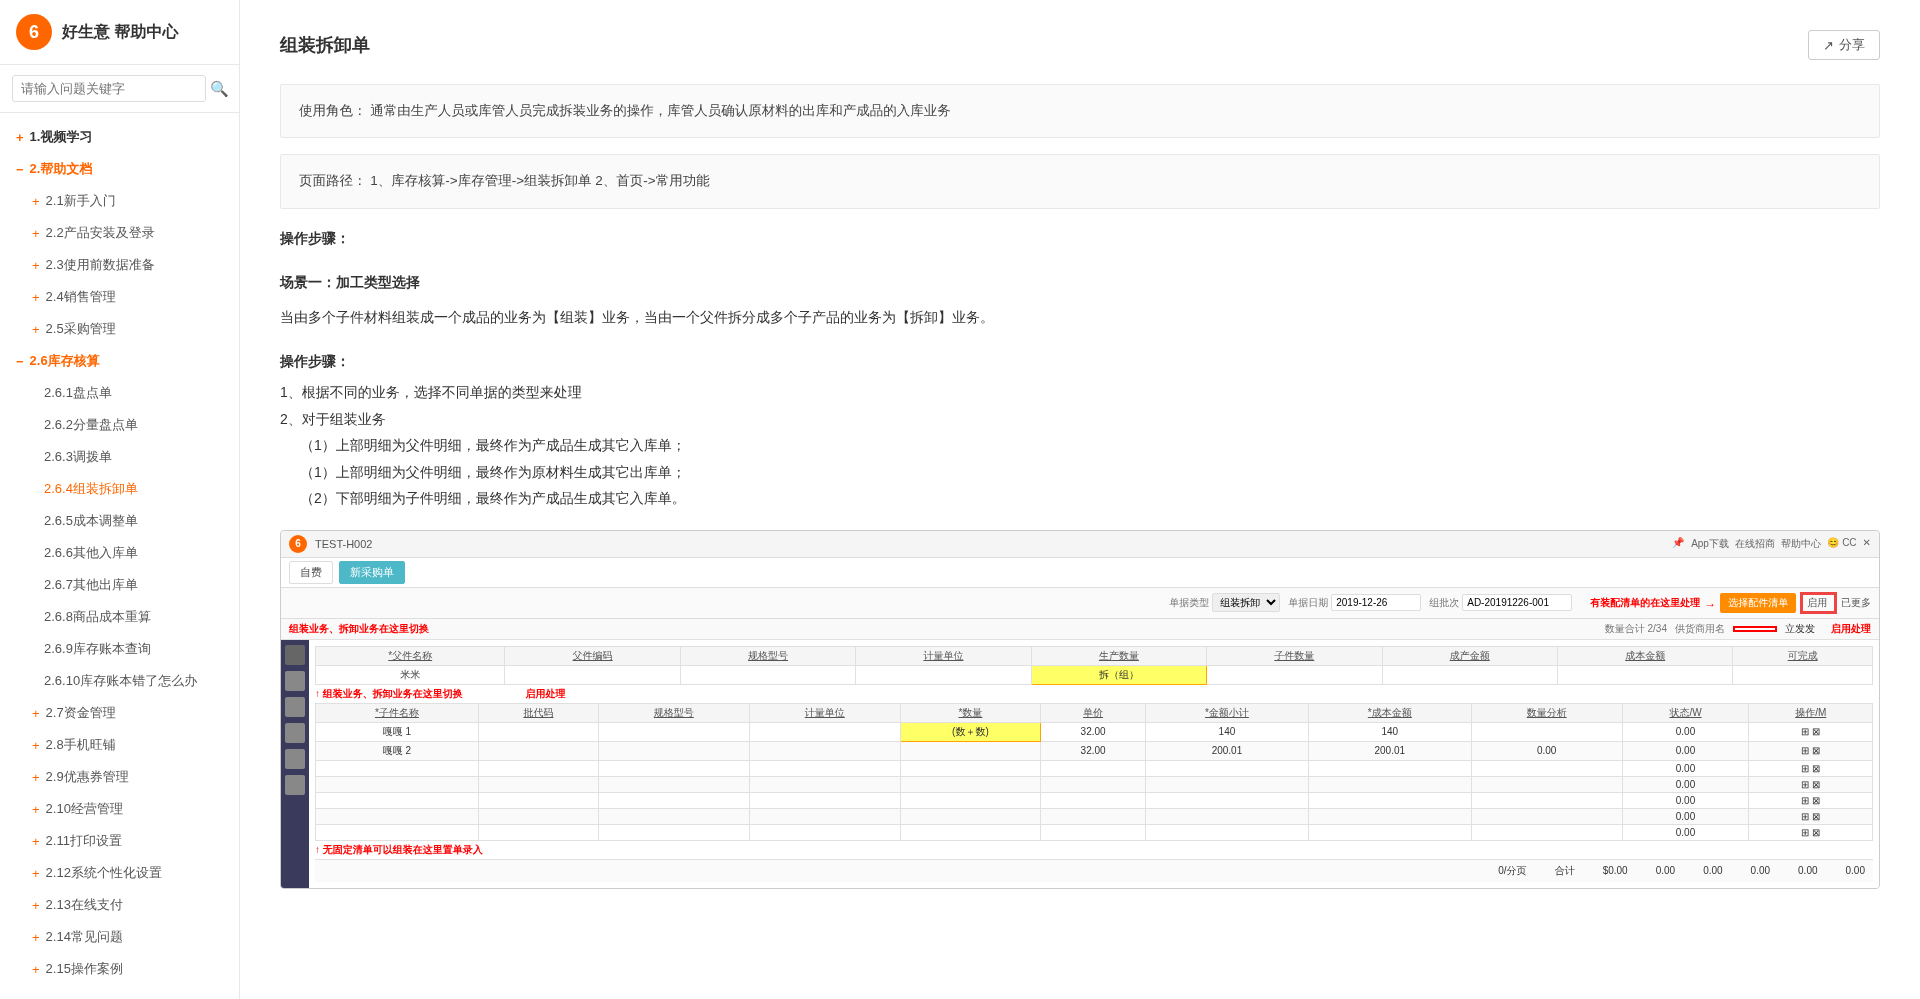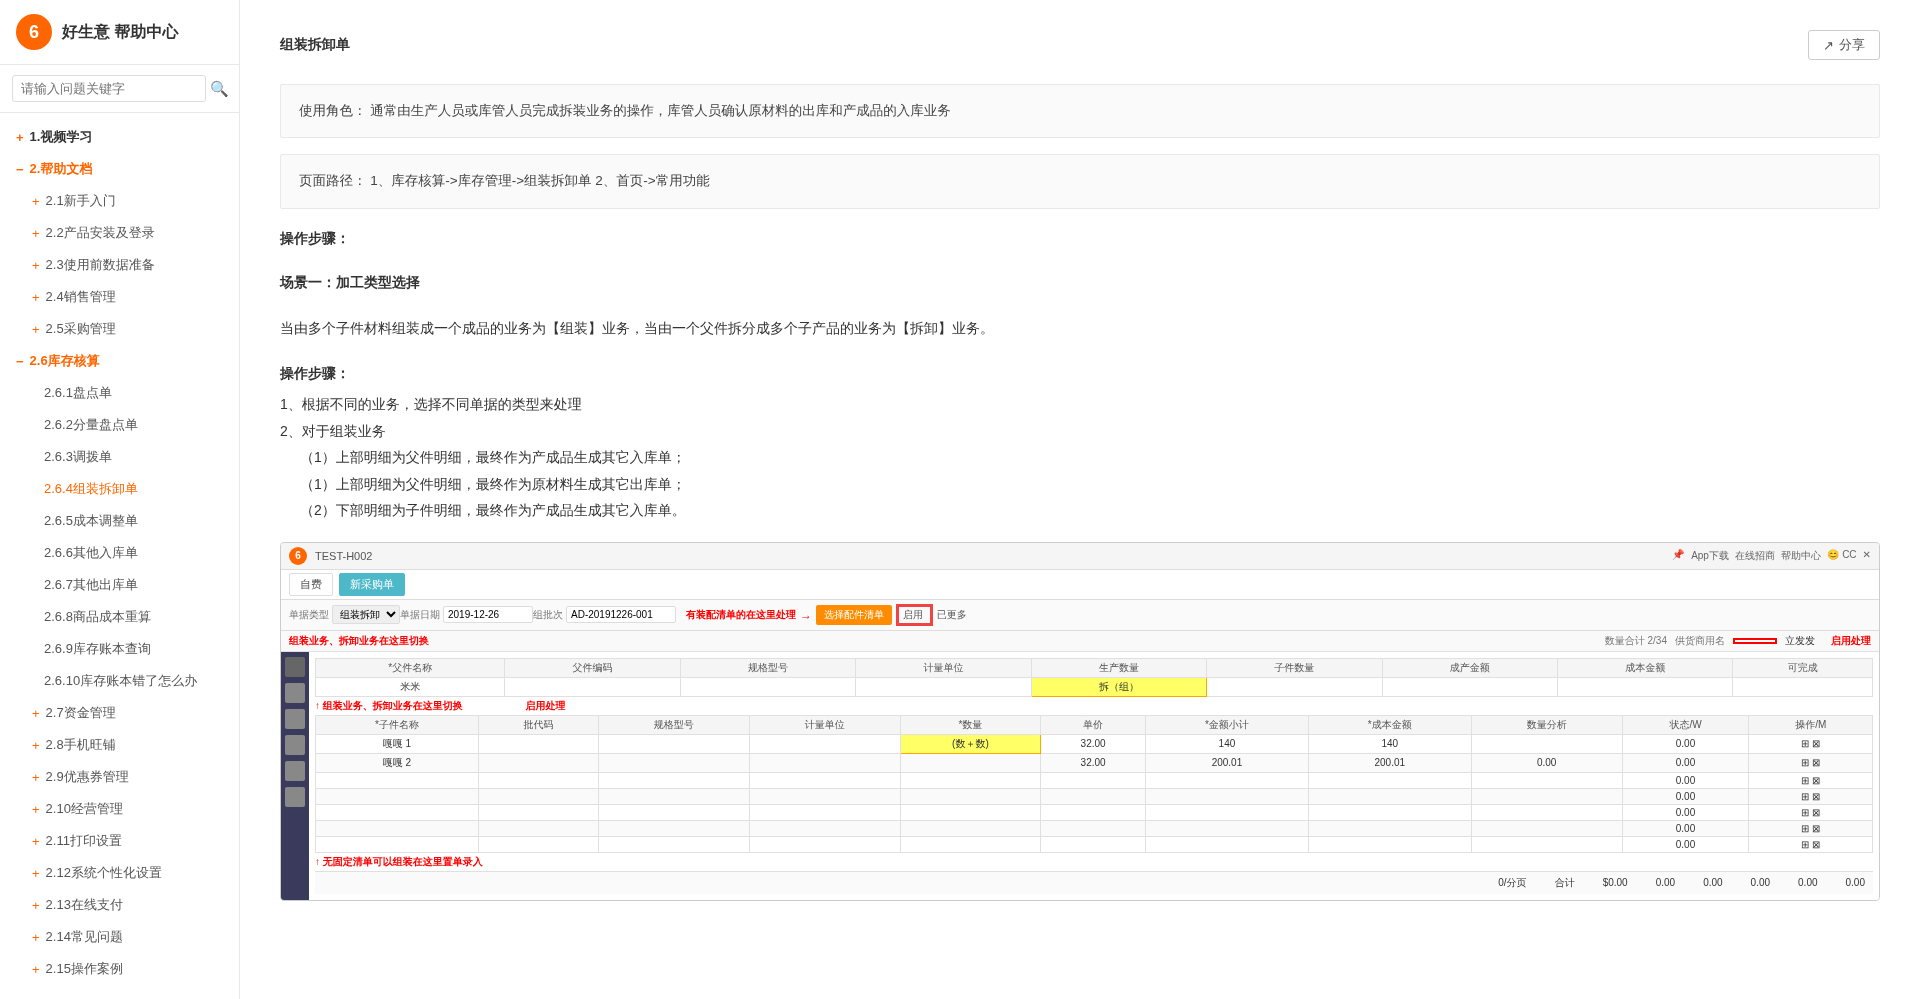--- a/index.html
+++ b/index.html
@@ -114,21 +114,21 @@
       min-height: 100vh;
       padding: 30px 40px 40px 40px;
     }
     .page-header {
       display: flex;
       align-items: center;
       justify-content: space-between;
       margin-bottom: 24px;
     }
     .page-title {
-      font-size: 14px;
+      font-size: 18px;
       font-weight: bold;
       color: #333;
     }
     .share-btn {
       display: flex;
       align-items: center;
       gap: 5px;
       border: 1px solid #ccc;
       background: #fff;
       padding: 5px 14px;
@@ -211,21 +211,23 @@
       background: #4db8c8;
       color: #fff;
       border-color: #4db8c8;
     }
     .inner-ss-toolbar {
       background: #fafafa;
       border-bottom: 1px solid #ddd;
       padding: 4px 8px;
       display: flex;
       align-items: center;
+      gap: 8px;
       flex-wrap: wrap;
+      justify-content: flex-end;
     }
     .inner-field-group {
       display: flex;
       align-items: center;
       gap: 3px;
       font-size: 10px;
     }
     .inner-field-group label { color: #777; white-space: nowrap; }
     .inner-field-group input {
       border: 1px solid #ddd;
@@ -288,20 +290,21 @@
     .inner-table th, .inner-table td {
       border: 1px solid #e0e0e0;
       padding: 2px 4px;
       text-align: center;
       white-space: nowrap;
     }
     .inner-table th {
       background: #f5f5f5;
       color: #555;
       font-weight: normal;
+      text-decoration: underline;
     }
     .inner-table td { color: #333; }
     .inner-table tr:nth-child(even) td { background: #fafafa; }
     .highlighted-cell {
       background: #ff6 !important;
       border: 1px solid orange !important;
     }
     .bottom-row {
       display: flex;
       align-items: center;
@@ -504,21 +507,21 @@
     <div class="info-block">
       <span class="bold-label">页面路径：</span>
       <span>1、库存核算-&gt;库存管理-&gt;组装拆卸单 2、首页-&gt;常用功能</span>
     </div>
 
     <div class="content-section">
       <h3>操作步骤：</h3>
     </div>
     <div class="content-section">
       <p><strong>场景一：加工类型选择</strong></p>
-      <p style="margin-top:20px;font-family:Liberation Serif, serif;">当由多个子件材料组装成一个成品的业务为【组装】业务，当由一个父件拆分成多个子产品的业务为【拆卸】业务。</p>
+      <p style="margin-top:8px;">当由多个子件材料组装成一个成品的业务为【组装】业务，当由一个父件拆分成多个子产品的业务为【拆卸】业务。</p>
     </div>
     <div class="content-section">
       <p><strong>操作步骤：</strong></p>
       <p style="margin-top:4px;">1、根据不同的业务，选择不同单据的类型来处理</p>
       <p>2、对于组装业务</p>
       <p class="indent1">（1）上部明细为父件明细，最终作为产成品生成其它入库单；</p>
       <p class="indent1">（1）上部明细为父件明细，最终作为原材料生成其它出库单；</p>
       <p class="indent1">（2）下部明细为子件明细，最终作为产成品生成其它入库单。</p>
     </div>
 

